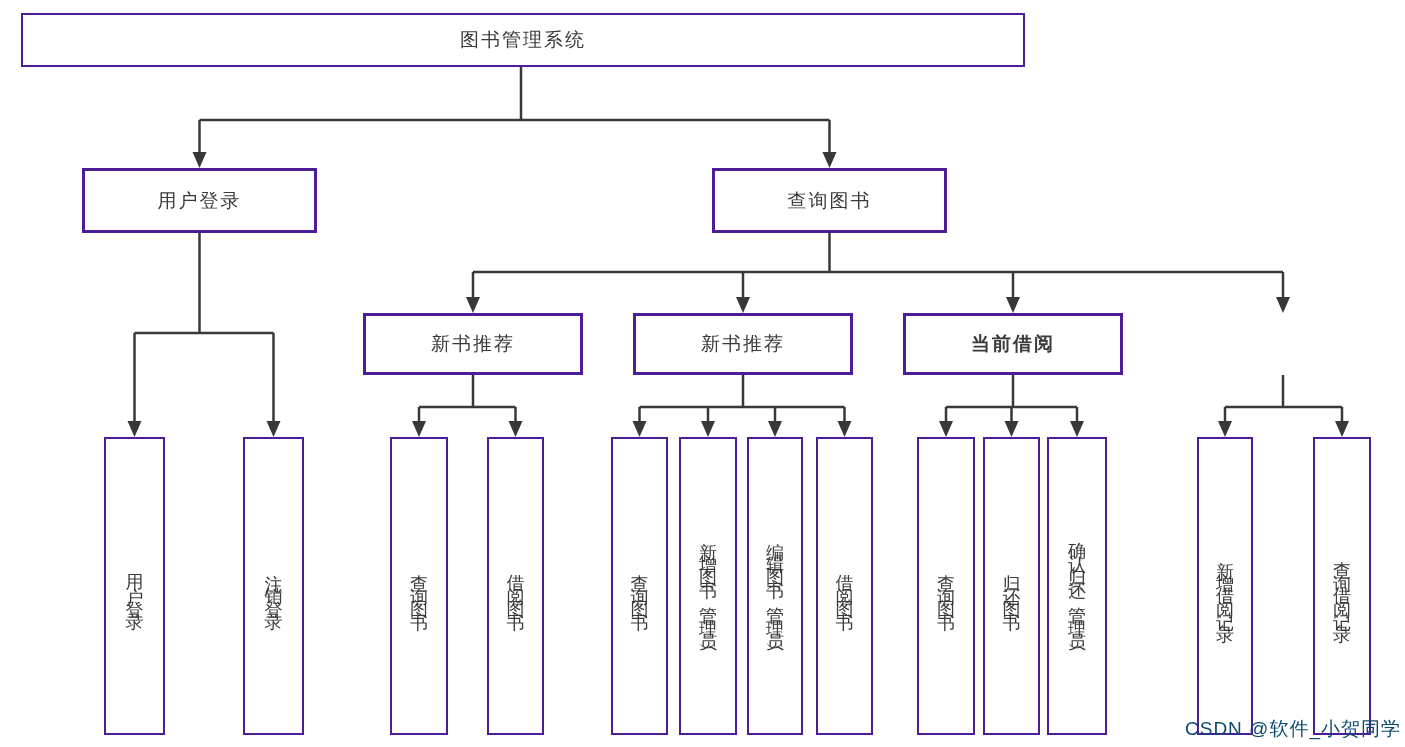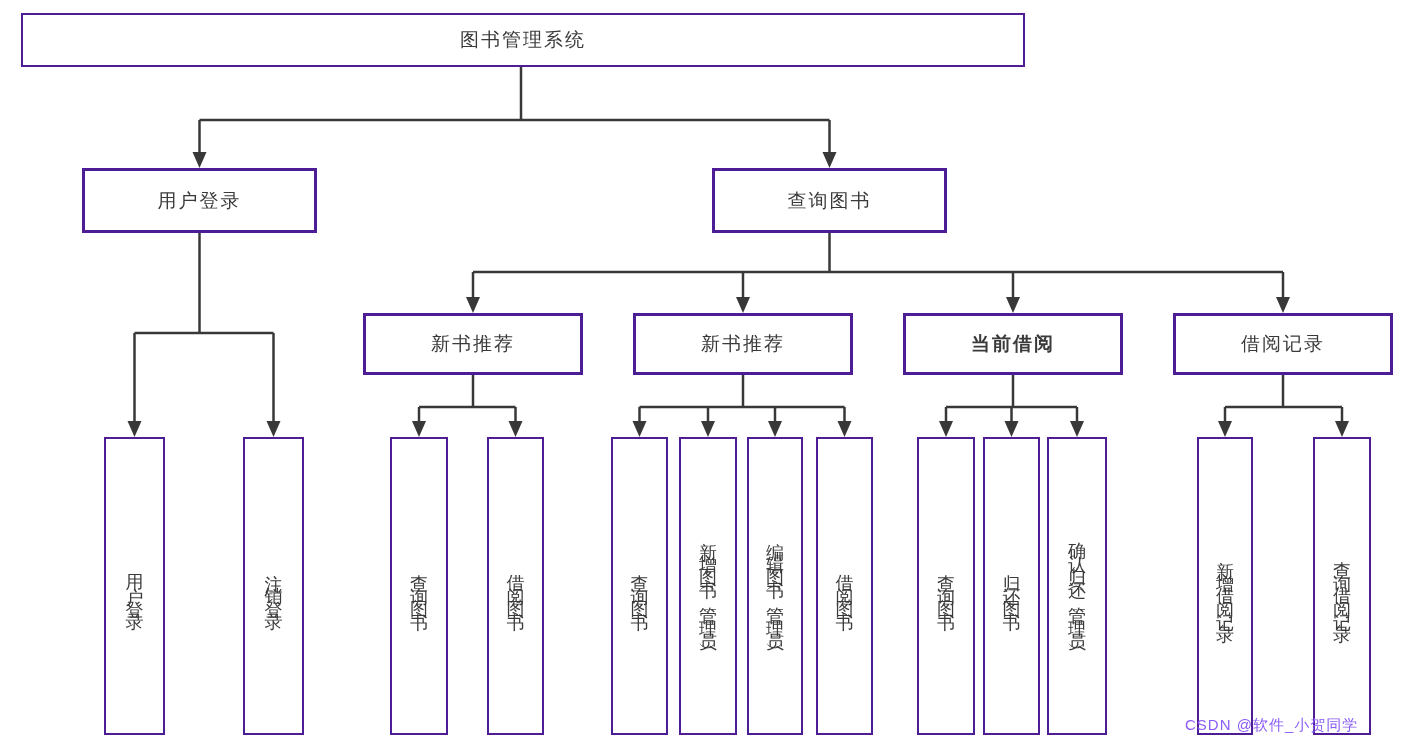--- a/index.html
+++ b/index.html
@@ -14,22 +14,22 @@
     color:#3a3a3a;
   }
   .root-box { border-width:2px; }
   .h-label { font-size:19px; letter-spacing:2px; white-space:nowrap; }
   .leaf { top:437px; height:298px; border-width:2px; }
   .vtext {
     writing-mode:vertical-rl; text-orientation:mixed;
     font-size:18px; line-height:1; letter-spacing:13px; white-space:nowrap;
   }
   .watermark {
-    position:absolute; left:1185px; top:716px; font-size:15px; letter-spacing:1px;
-    color:#8b5cf6; white-space:nowrap; z-index:5;
+    position:absolute; left:1185px; top:716px; font-size:19px; letter-spacing:1px;
+    color:#0c4a6e; white-space:nowrap; z-index:5;
   }
 </style>
 </head>
 <body>
 
 <div class="canvas">
 
   <svg class="wires" viewBox="0 0 1405 747" xmlns="http://www.w3.org/2000/svg" fill="none" stroke="#383838" stroke-width="2.5">
 
     <g>
@@ -119,23 +119,20 @@
 
   <div class="box h-label" style="left:363px; top:313px; width:220px; height:62px;">
     <span>新书推荐</span>
   </div>
   <div class="box h-label" style="left:633px; top:313px; width:220px; height:62px;">
     <span>新书推荐</span>
   </div>
   <div class="box h-label" style="left:903px; top:313px; width:220px; height:62px;font-weight:bold;">
     <span>当前借阅</span>
   </div>
-  <div class="box h-label" style="left:1173px; top:313px; width:220px; height:62px;">
-    <span>借阅记录</span>
-  </div>
 
   <div class="box leaf" style="left:104px; width:61px;">
     <span class="vtext">用户登录</span>
   </div>
   <div class="box leaf" style="left:243px; width:61px;">
     <span class="vtext">注销登录</span>
   </div>
 
   <div class="box leaf" style="left:390px; width:58px;">
     <span class="vtext">查询图书</span>

